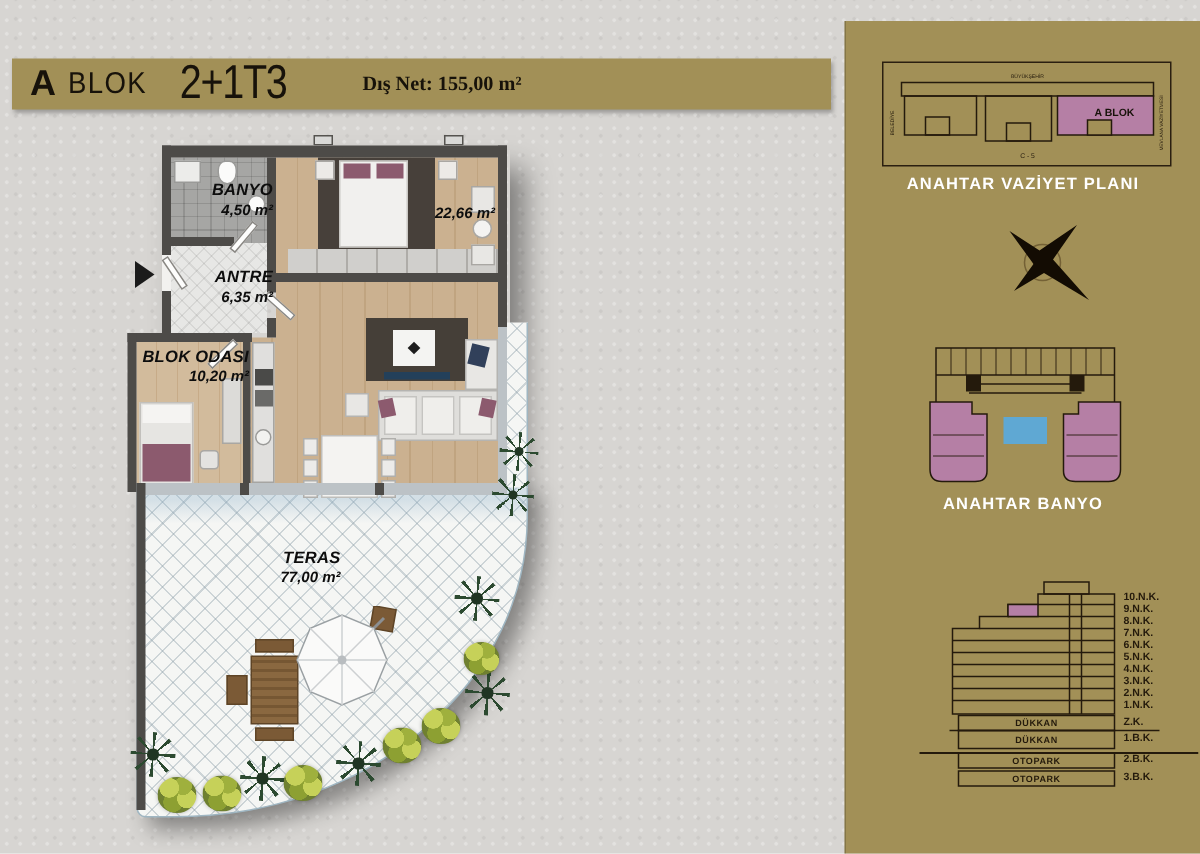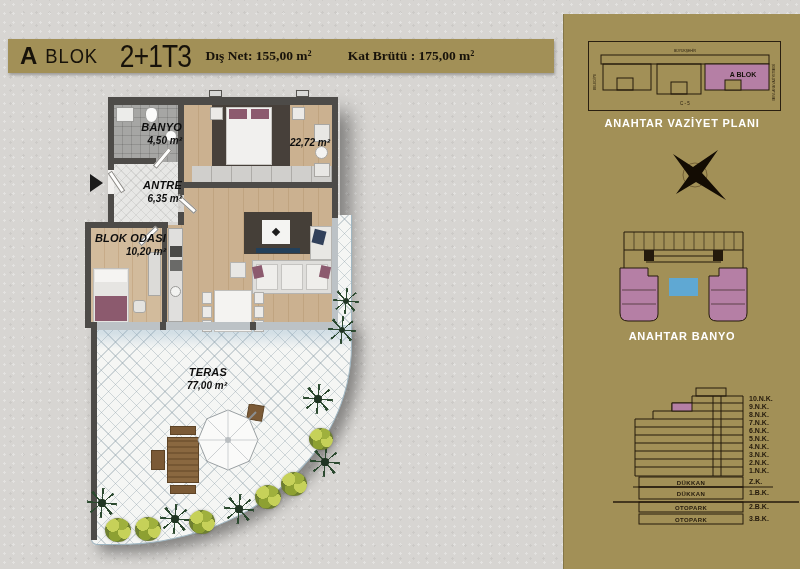--- a/index.html
+++ b/index.html
@@ -11,21 +11,21 @@
     background-size:9px 9px,13px 13px;background-position:0 0,4px 6px;}
   .abs{position:absolute;}
 
   
   .header-bar{left:8px;top:39px;width:546px;height:34px;background:#a29057;
     display:flex;align-items:center;padding-left:12px;box-sizing:border-box;
     box-shadow:1px 2px 3px rgba(0,0,0,.28);z-index:50;}
   .blk-a{font-size:24px;font-weight:900;color:#17120a;letter-spacing:0;}
   .blk-w{font-size:20px;font-weight:500;color:#17120a;margin-left:6px;transform:scaleX(.92);letter-spacing:1px;}
   .unit{font-size:30px;font-weight:500;color:#17120a;margin-left:14px;margin-right:10px;transform:scaleX(.88) scaleY(1.06);letter-spacing:-1px;}
-  .stat{font-family:"Liberation Serif",serif;font-weight:700;font-size:13.5px;color:#17120a;white-space:nowrap;}
+  .stat{font-family:"Liberation Serif",serif;font-weight:700;font-size:13.5px;color:#17120a;white-space:nowrap;margin-left:36px;}
   .stat + .stat{margin-left:36px;}
 
   
   .sidebar{left:563px;top:0;width:237px;height:569px;background:#a29057;
     border-left:1px solid rgba(0,0,0,.18);box-sizing:border-box;z-index:40;margin-top:14px;}
   .side-title{left:0;width:100%;text-align:center;color:#fff;font-weight:700;
     font-size:11px;letter-spacing:.8px;}
   .vbox{left:24px;top:27px;width:193px;height:70px;border:1px solid #2a1f10;box-sizing:border-box;}
   .kesit-label{position:absolute;font-weight:700;color:#241a0c;line-height:8px;}
   .fl{left:152px;width:46px;font-size:7px;text-align:left;}
@@ -76,21 +76,20 @@
 </head>
 <body>
 
 <div class="stage">
 
   <div class="abs header-bar">
     <span class="blk-a">A</span>
     <span class="blk-w">BLOK</span>
     <span class="unit">2+1T3</span>
     <span class="stat"><span>Dış Net:</span> <span>155,00 m²</span></span>
-    <span class="stat"><span>Kat Brütü :</span> <span>175,00 m²</span></span>
   </div>
 
   <div class="abs bshadow"></div>
 
   <div class="floor floor-tile-gray" style="left:114px;top:105px;width:64px;height:57px"></div>
   <div class="floor floor-tile-light" style="left:114px;top:162px;width:64px;height:60px"></div>
   <div class="floor floor-wood" style="left:184px;top:105px;width:148px;height:77px"></div>
   <div class="floor floor-wood" style="left:184px;top:188px;width:148px;height:134px"></div>
   <div class="floor floor-wood" style="left:167px;top:225px;width:17px;height:97px"></div>
   <div class="floor floor-wood-light" style="left:91px;top:228px;width:71px;height:94px"></div>
@@ -205,21 +204,21 @@
   <div class="bush" style="left:189px;top:510px;width:26px;height:24px"></div>
   <div class="bush" style="left:255px;top:485px;width:26px;height:24px"></div>
   <div class="bush" style="left:281px;top:472px;width:26px;height:24px"></div>
   <div class="bush" style="left:309px;top:428px;width:24px;height:22px"></div>
 
   <div class="room-label" style="left:112px;top:121px;width:70px">
     <div class="rname">BANYO</div>
     <div class="rarea">4,50 m²</div>
   </div>
   <div class="room-label" style="left:180px;top:136px;width:150px">
-    <div class="rarea">22,72 m²</div>
+    <div class="rarea">22,66 m²</div>
   </div>
   <div class="room-label" style="left:110px;top:179px;width:72px">
     <div class="rname">ANTRE</div>
     <div class="rarea">6,35 m²</div>
   </div>
   <div class="room-label" style="left:86px;top:232px;width:80px">
     <div class="rname">BLOK ODASI</div>
     <div class="rarea">10,20 m²</div>
   </div>
   <div class="room-label" style="left:143px;top:366px;width:84px">

